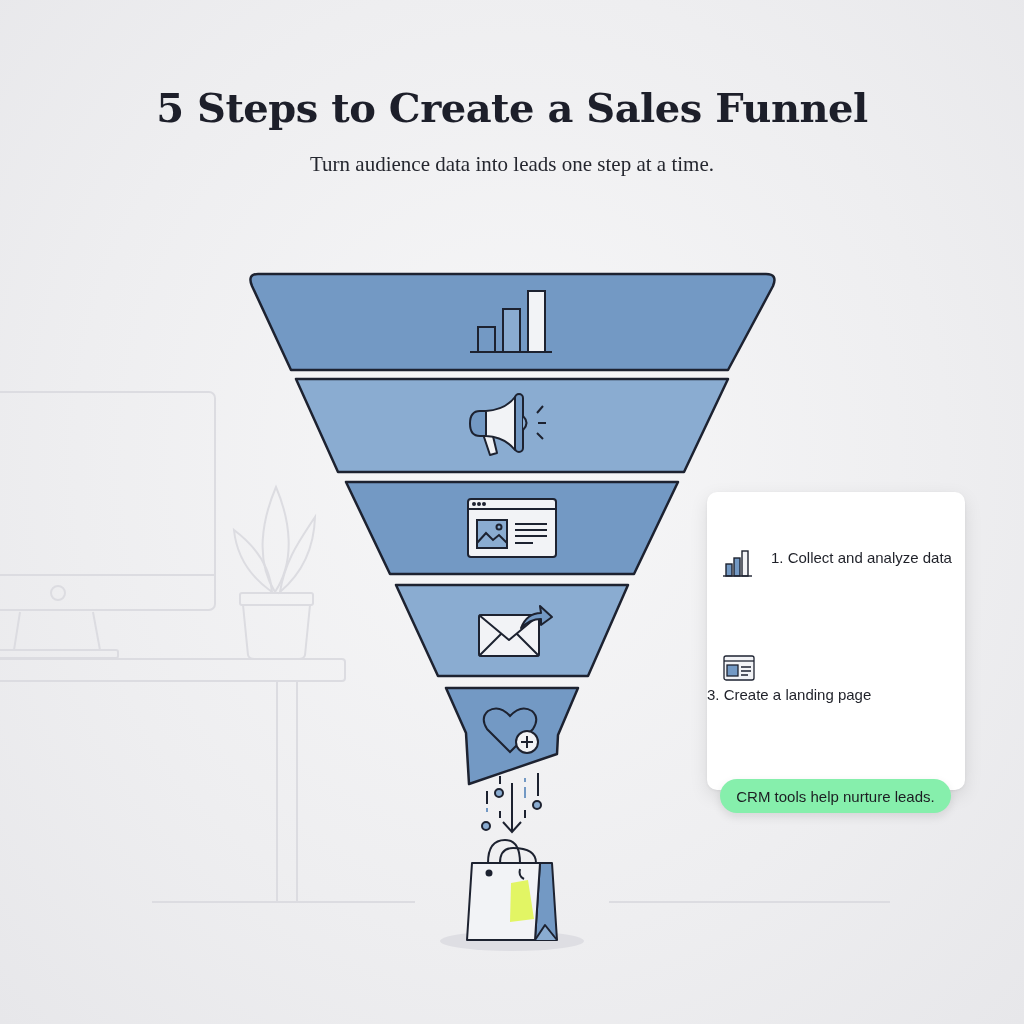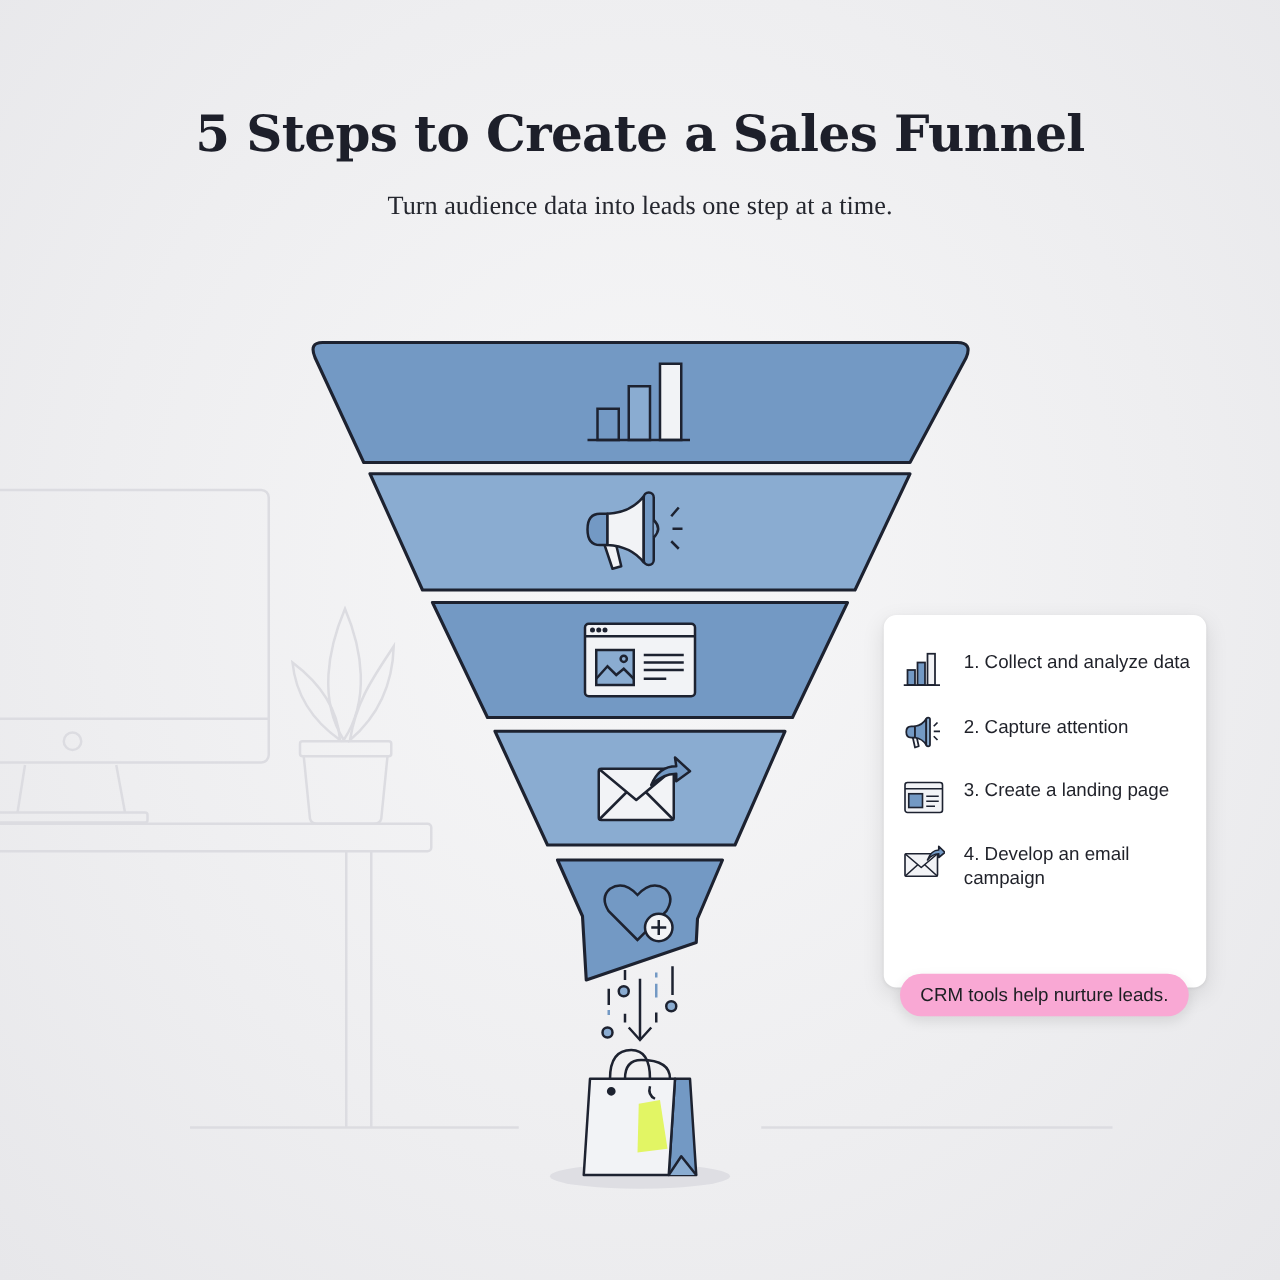--- a/index.html
+++ b/index.html
@@ -6,25 +6,25 @@
   body{width:1024px;height:1024px;position:relative;overflow:hidden;
     background:radial-gradient(ellipse at 50% 45%, #f7f7f8 0%, #eeeef0 60%, #e7e7ea 100%);
     font-family:"Liberation Sans", sans-serif;color:#1d1f27;}
   .title{position:absolute;left:0;width:1024px;top:84px;text-align:center;
     font-family:"DejaVu Serif", serif;font-weight:bold;font-size:40px;letter-spacing:-0.5px;color:#1d1f2a;}
   .subtitle{position:absolute;left:0;width:1024px;top:152px;text-align:center;
     font-family:"Liberation Serif", serif;font-size:21px;color:#25272f;}
   svg.layer{position:absolute;left:0;top:0;}
   .card{position:absolute;left:707px;top:492px;width:258px;height:298px;background:#fff;
     border-radius:10px;box-shadow:0 6px 18px rgba(0,0,0,0.10), 0 1px 3px rgba(0,0,0,0.06);}
-  .item{position:absolute;left:0;width:258px;display:flex;align-items:flex-start;}
+  .item{position:absolute;left:0;width:258px;display:flex;align-items:flex-start;margin-top:28px;}
   .item .ic{width:34px;height:30px;margin-left:15px;margin-right:15px;flex:0 0 34px;}
   .item .txt{font-size:15px;line-height:19px;color:#1f2129;width:185px;}
   .pill{position:absolute;left:720px;top:779px;width:231px;height:34px;border-radius:17px;
-    background:#f9a8d4;display:flex;align-items:center;justify-content:center;
+    background:#86efac;display:flex;align-items:center;justify-content:center;
     font-size:15px;color:#1c1e22;box-shadow:0 4px 10px rgba(0,0,0,0.10);}
 </style>
 </head>
 <body>
 
 <svg class="layer" width="1024" height="1024">
   <g fill="none" stroke="#dcdce1" stroke-width="2">
     <rect x="-10" y="392" width="225" height="218" rx="6"></rect>
     <line x1="-10" y1="575" x2="215" y2="575"></line>
     <circle cx="58" cy="593" r="7"></circle>
@@ -143,48 +143,26 @@
     <svg class="ic" viewBox="0 0 34 30">
       <g stroke="#1d2230" stroke-width="1.4">
         <rect x="4" y="16" width="6" height="12" fill="#7399c4"></rect>
         <rect x="12" y="10" width="6" height="18" fill="#7399c4"></rect>
         <rect x="20" y="3" width="6" height="25" fill="#f2f3f6"></rect>
         <line x1="1" y1="28" x2="30" y2="28"></line>
       </g>
     </svg>
     <span class="txt">1. Collect and analyze data</span>
   </div>
-  <div class="item" style="top:80px;">
-    <svg class="ic" viewBox="0 0 34 30">
-      <g stroke="#1d2230" stroke-width="1.4" stroke-linejoin="round">
-        <path d="M8 17 L10 26 L13 25 L11 16 Z" fill="#f2f3f6"></path>
-        <path d="M7 9 L10 9 L10 18 L7 18 Q3 18 3 13.5 Q3 9 7 9 Z" fill="#7399c4"></path>
-        <path d="M10 9 Q16 8 19 3 L19 24 Q16 19 10 18 Z" fill="#7399c4"></path>
-        <rect x="19" y="2" width="3" height="23" rx="1.5" fill="#8aacd1"></rect>
-        <path d="M25 9 L28 6 M25 13 L30 13 M25 17 L28 20" fill="none"></path>
-      </g>
-    </svg>
-    <span class="txt">2. Capture attention</span>
-  </div>
-  <div class="item" style="top:131px;">
+  <div class="item" style="top:131px;flex-direction:column;">
     <svg class="ic" viewBox="0 0 34 30">
       <g stroke="#1d2230" stroke-width="1.3">
         <rect x="2" y="3" width="30" height="24" rx="2" fill="#f2f3f6"></rect>
         <line x1="2" y1="8" x2="32" y2="8"></line>
         <rect x="5" y="12" width="11" height="11" fill="#7399c4"></rect>
         <path d="M19 14 L29 14 M19 18 L29 18 M19 22 L26 22" fill="none"></path>
       </g>
     </svg>
     <span class="txt">3. Create a landing page</span>
   </div>
-  <div class="item" style="top:182px;">
-    <svg class="ic" viewBox="0 0 34 30">
-      <g stroke="#1d2230" stroke-width="1.3" stroke-linejoin="round">
-        <rect x="2" y="9" width="26" height="18" rx="1" fill="#f2f3f6"></rect>
-        <path d="M2 9 L15 20 L28 9 M2 27 L12 18 M28 27 L18 18" fill="none"></path>
-        <path d="M20 14 Q23 6 29 6 L29 3 L34 8 L29 12 L29 9 Q24 9 20 14 Z" fill="#7399c4"></path>
-      </g>
-    </svg>
-    <span class="txt">4. Develop an email campaign</span>
-  </div>
 </div>
 
 <div class="pill">CRM tools help nurture leads.</div>
 
 </body></html>

